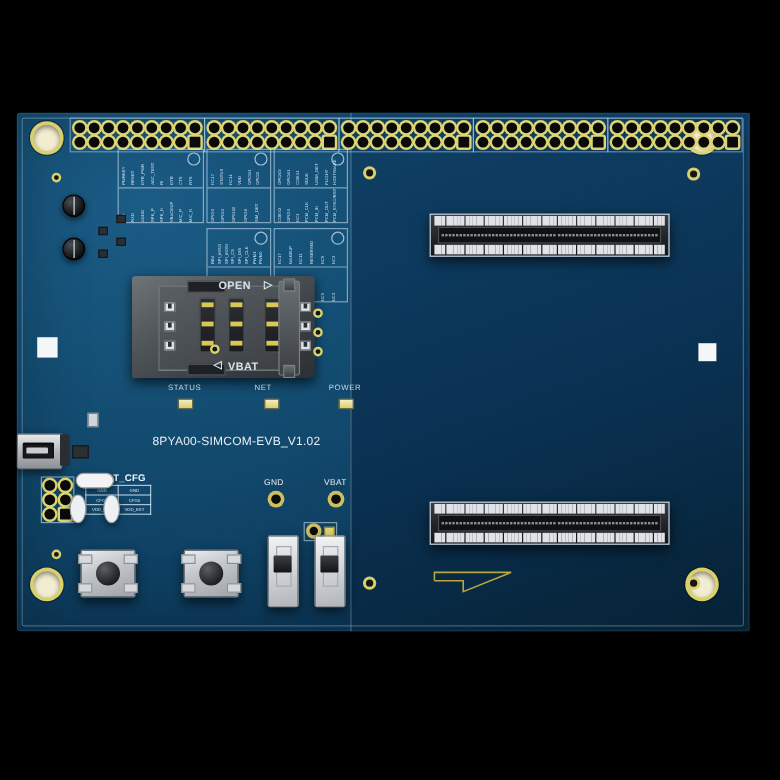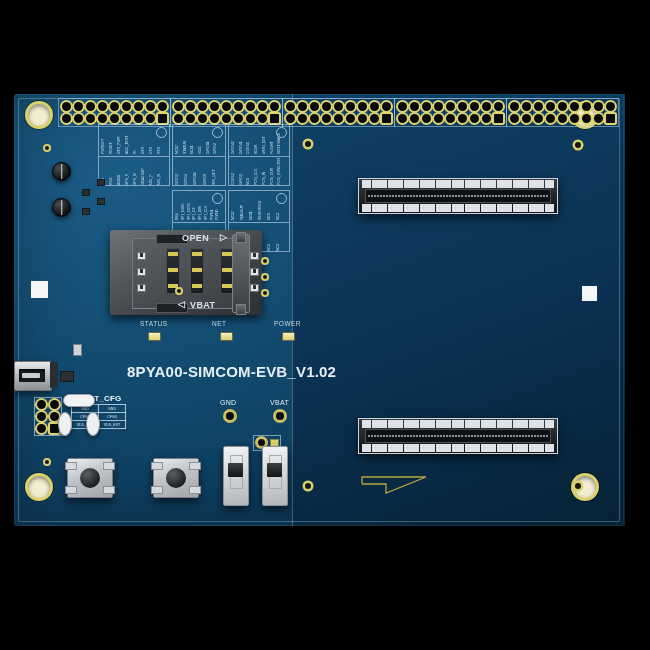--- a/index.html
+++ b/index.html
@@ -561,21 +561,21 @@
 
     <div class="swt" style="left:209px;top:352px;">
       <div class="slot"></div>
       <div class="lever"></div>
     </div>
     <div class="swt" style="left:248px;top:352px;">
       <div class="slot"></div>
       <div class="lever"></div>
     </div>
 
-    <div class="stxt" style="left:113px;top:269px;font-size:15px;letter-spacing:.2px;font-weight:bold;">8PYA00-SIMCOM-EVB_V1.02</div>
+    <div class="stxt" style="left:113px;top:269px;font-size:10px;letter-spacing:.2px;">8PYA00-SIMCOM-EVB_V1.02</div>
 
     <div class="b2b" id="b2b-top" style="left:344px;top:84px;width:198px;height:34px;">
       <div class="cavity">
           <div class="dots">
             <i></i>
             <i></i>
             <i></i>
             <i></i>
             <i></i>
             <i></i>

